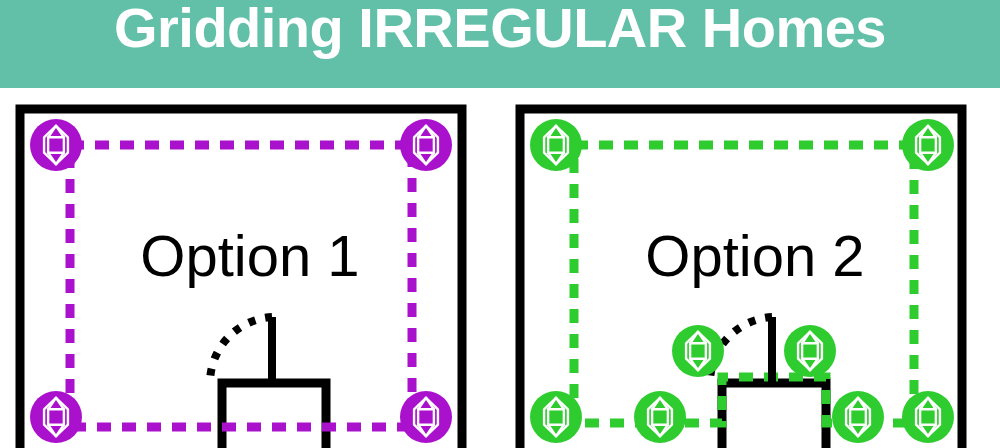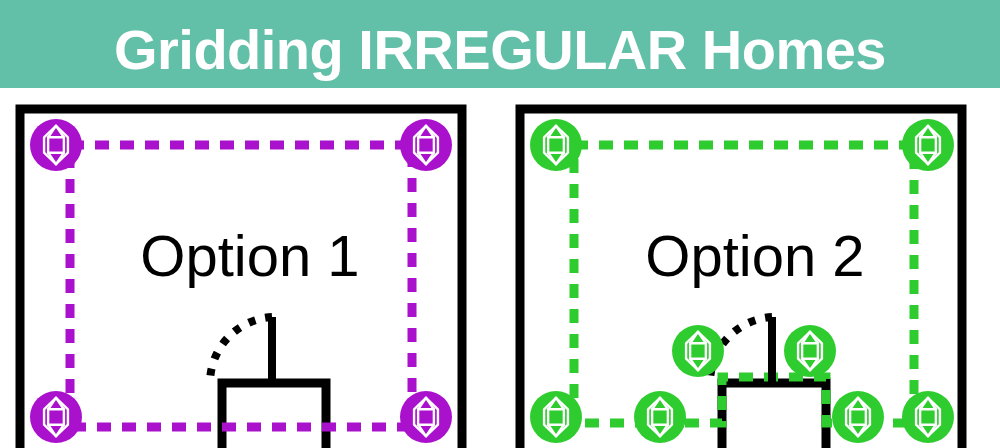--- a/index.html
+++ b/index.html
@@ -22,21 +22,21 @@
   }
   
   #header-banner {
     position: absolute;
     left: 0;
     top: 0;
     width: 1000px;
     height: 104px;
     background: #62BFA8;
     display: flex;
-    align-items: center;
+    align-items: flex-start;
     justify-content: center;
   }
   #header-title {
     font-family: "Liberation Sans", sans-serif;
     font-weight: bold;
     font-size: 56px;
     line-height: 1;
     color: #ffffff;
     letter-spacing: -0.5px;
     white-space: nowrap;

